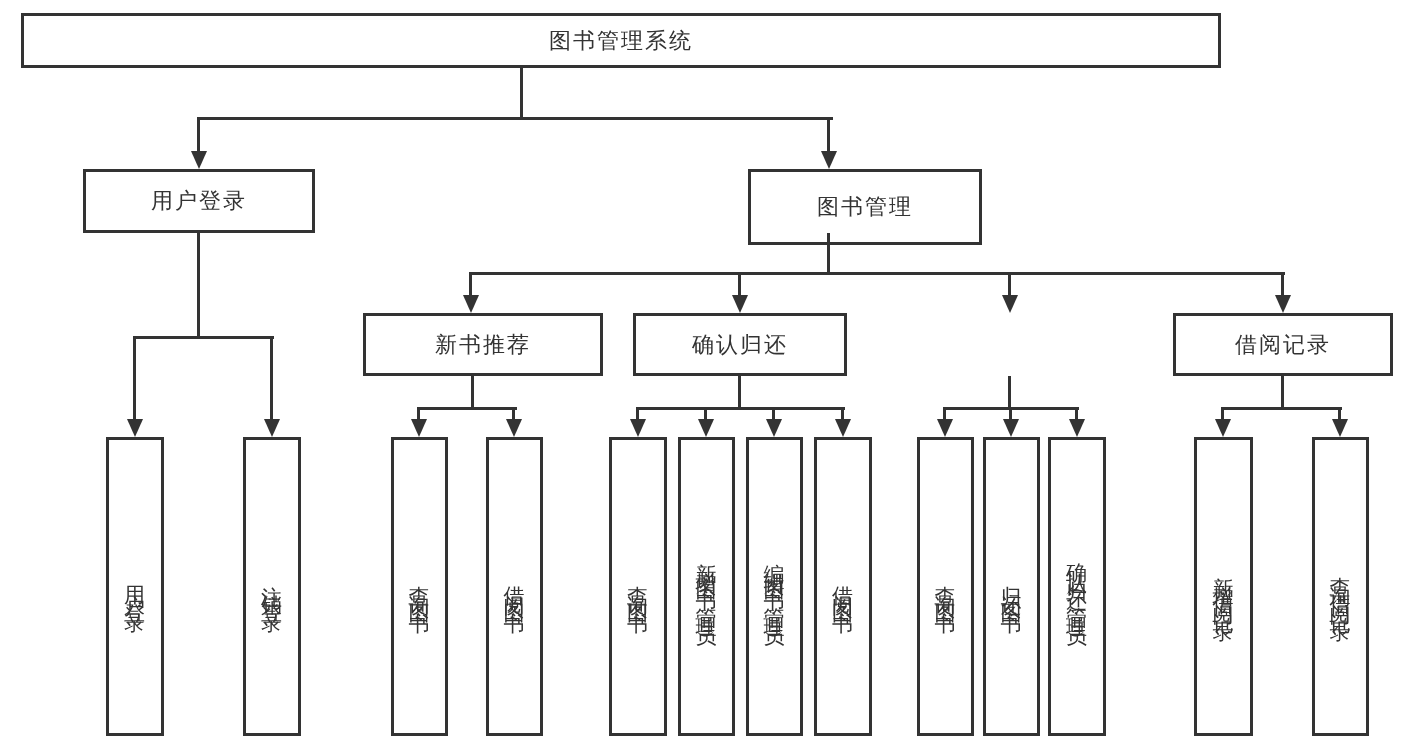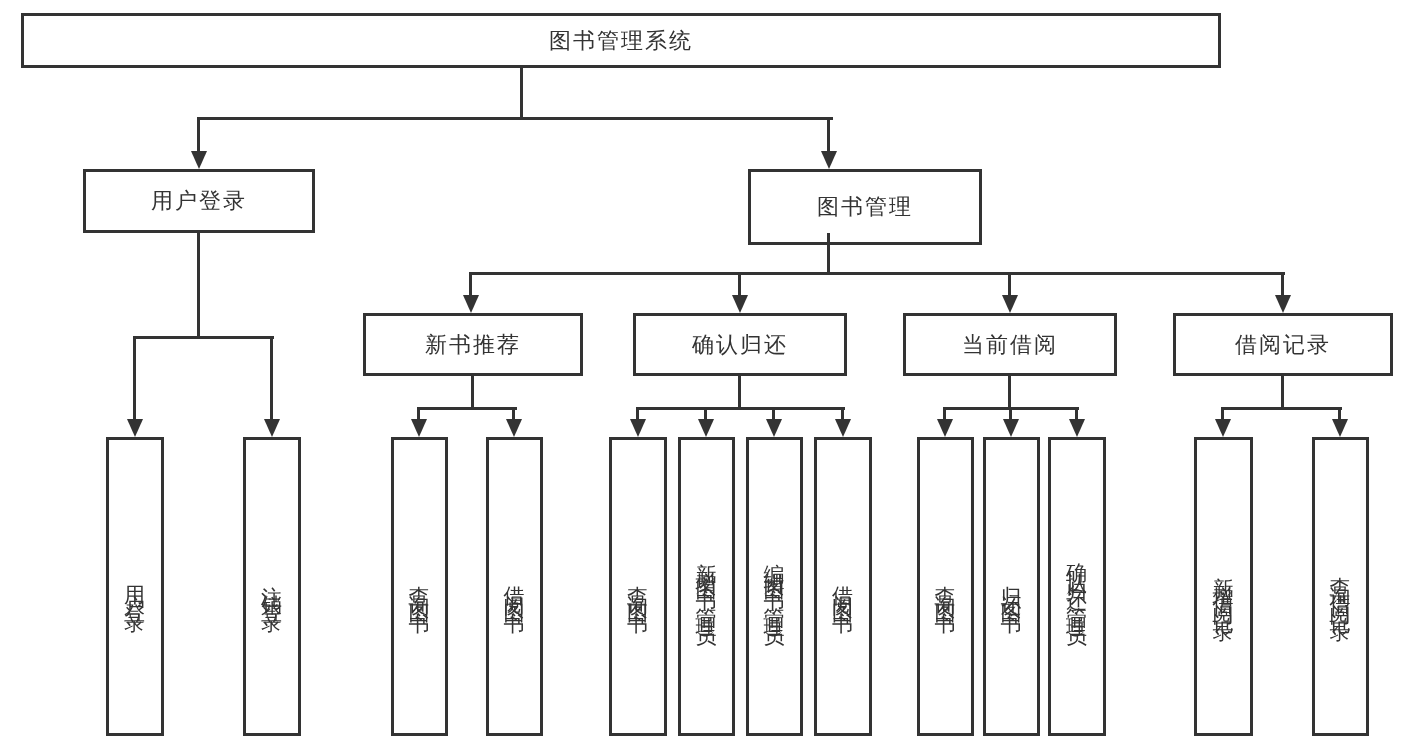--- a/index.html
+++ b/index.html
@@ -63,28 +63,25 @@
   <div class="hl" style="left:469px;top:272px;width:816px;"></div>
   <div class="vl" style="left:469px;top:272px;height:23px;"></div>
   <div class="ar" style="left:463px;top:295px;"></div>
   <div class="vl" style="left:738px;top:272px;height:23px;"></div>
   <div class="ar" style="left:732px;top:295px;"></div>
   <div class="vl" style="left:1008px;top:272px;height:23px;"></div>
   <div class="ar" style="left:1002px;top:295px;"></div>
   <div class="vl" style="left:1281px;top:272px;height:23px;"></div>
   <div class="ar" style="left:1275px;top:295px;"></div>
 
-  <div class="box" style="left:363px;top:313px;width:220px;height:63px;">
+  <div class="box" style="left:363px;top:313px;width:240px;height:63px;">
     <span class="h-label">新书推荐</span>
   </div>
   <div class="box" style="left:633px;top:313px;width:214px;height:63px;">
     <span class="h-label">确认归还</span>
-  </div>
-  <div class="box" style="left:903px;top:313px;width:214px;height:63px;">
-    <span class="h-label">当前借阅</span>
   </div>
   <div class="box" style="left:1173px;top:313px;width:220px;height:63px;">
     <span class="h-label">借阅记录</span>
   </div>
 
   <div class="vl" style="left:471px;top:376px;height:31px;"></div>
   <div class="hl" style="left:417px;top:407px;width:100px;"></div>
   <div class="vl" style="left:417px;top:407px;height:12px;"></div>
   <div class="ar" style="left:411px;top:419px;"></div>
   <div class="vl" style="left:512px;top:407px;height:12px;"></div>

